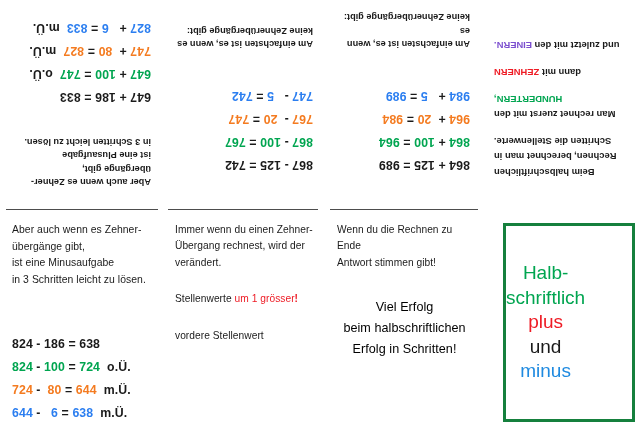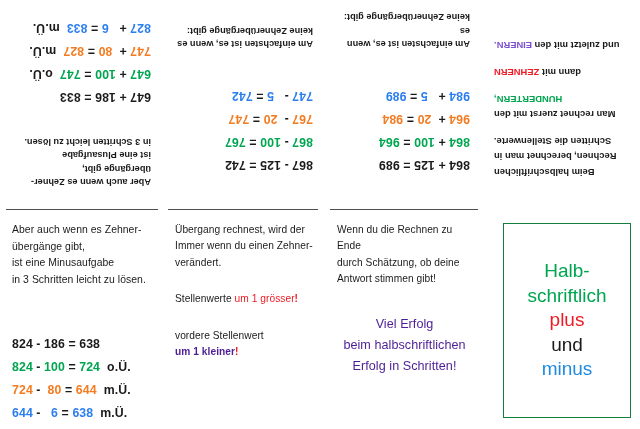--- a/index.html
+++ b/index.html
@@ -80,21 +80,21 @@
     line-height: 23px;
     white-space: pre;
     letter-spacing: 0.1px;
   }
   .eq-row { white-space: pre; }
 
   .c-black  { color: #1a1a1a; }
   .c-green  { color: #00a550; }
   .c-red    { color: #ee1b24; }
   .c-purple { color: #7b4fcf; }
-  .c-violet { color: #4c1d95; }
+  .c-violet { color: #000000; }
   .c-brightblue { color: #1f8ae0; }
 
   
   .intro {
     font-size: 9.2px;
     font-weight: bold;
     line-height: 13.4px;
     color: #1a1a1a;
   }
 
@@ -108,25 +108,24 @@
   #rule-mid   { left: 168px; top: 209px; width: 150px; }
   #rule-mid2  { left: 330px; top: 209px; width: 148px; }
 
   
   .cover-box {
     position: absolute;
     left: 503px;
     top: 223px;
     width: 126px;
     height: 193px;
-    border: 1px solid #15803d;
+    border: 3px solid #15803d;
     background: #ffffff;
     display: flex;
     align-items: center;
-    justify-content: center;
   }
   .cover-inner {
     text-align: center;
     font-size: 19px;
     line-height: 24.5px;
     font-weight: normal;
   }
   .cover-inner div { white-space: nowrap; }
 
   
@@ -188,32 +187,31 @@
         <div class="intro">
           <div>Am einfachsten ist es, wenn es</div>
           <div>keine Zehnerübergänge gibt:</div>
         </div>
       </div>
     </div>
 
     <div class="half half-bottom">
       <div class="inner">
         <div class="para mid-col-text">
+          <div>Immer wenn du einen Zehner-</div>
           <div>Übergang rechnest, wird der</div>
-          <div>Immer wenn du einen Zehner-</div>
           <div>verändert.</div>
         </div>
         <div class="spacer-20"></div>
         <div class="para mid-col-text">
           <div><span>Stellenwerte </span><span class="c-red" style="font-weight:normal">um 1 grösser</span><span class="c-red" style="font-weight:bold">!</span></div>
         </div>
         <div class="spacer-20"></div>
         <div class="para mid-col-text">
           <div>vordere Stellenwert</div>
-          <div><span class="c-violet" style="font-weight:bold">um 1 kleiner</span><span class="c-red" style="font-weight:bold">!</span></div>
         </div>
       </div>
     </div>
   </div>
 
   <div class="panel panel-col3">
 
     <div class="half half-top">
       <div class="inner">
         <div class="spacer-20"></div>
@@ -223,21 +221,20 @@
           <div>Am einfachsten ist es, wenn es</div>
           <div>keine Zehnerübergänge gibt:</div>
         </div>
       </div>
     </div>
 
     <div class="half half-bottom">
       <div class="inner">
         <div class="para mid-col-text">
           <div>Wenn du die Rechnen zu Ende</div>
-          <div>durch Schätzung, ob deine</div>
           <div>Antwort stimmen gibt!</div>
         </div>
         <div class="spacer-26"></div>
         <div class="para c-violet" style="font-size:12.6px; line-height:21px; text-align:center;">
           <div>Viel Erfolg</div>
           <div>beim halbschriftlichen</div>
           <div>Erfolg in Schritten!</div>
         </div>
       </div>
     </div>

